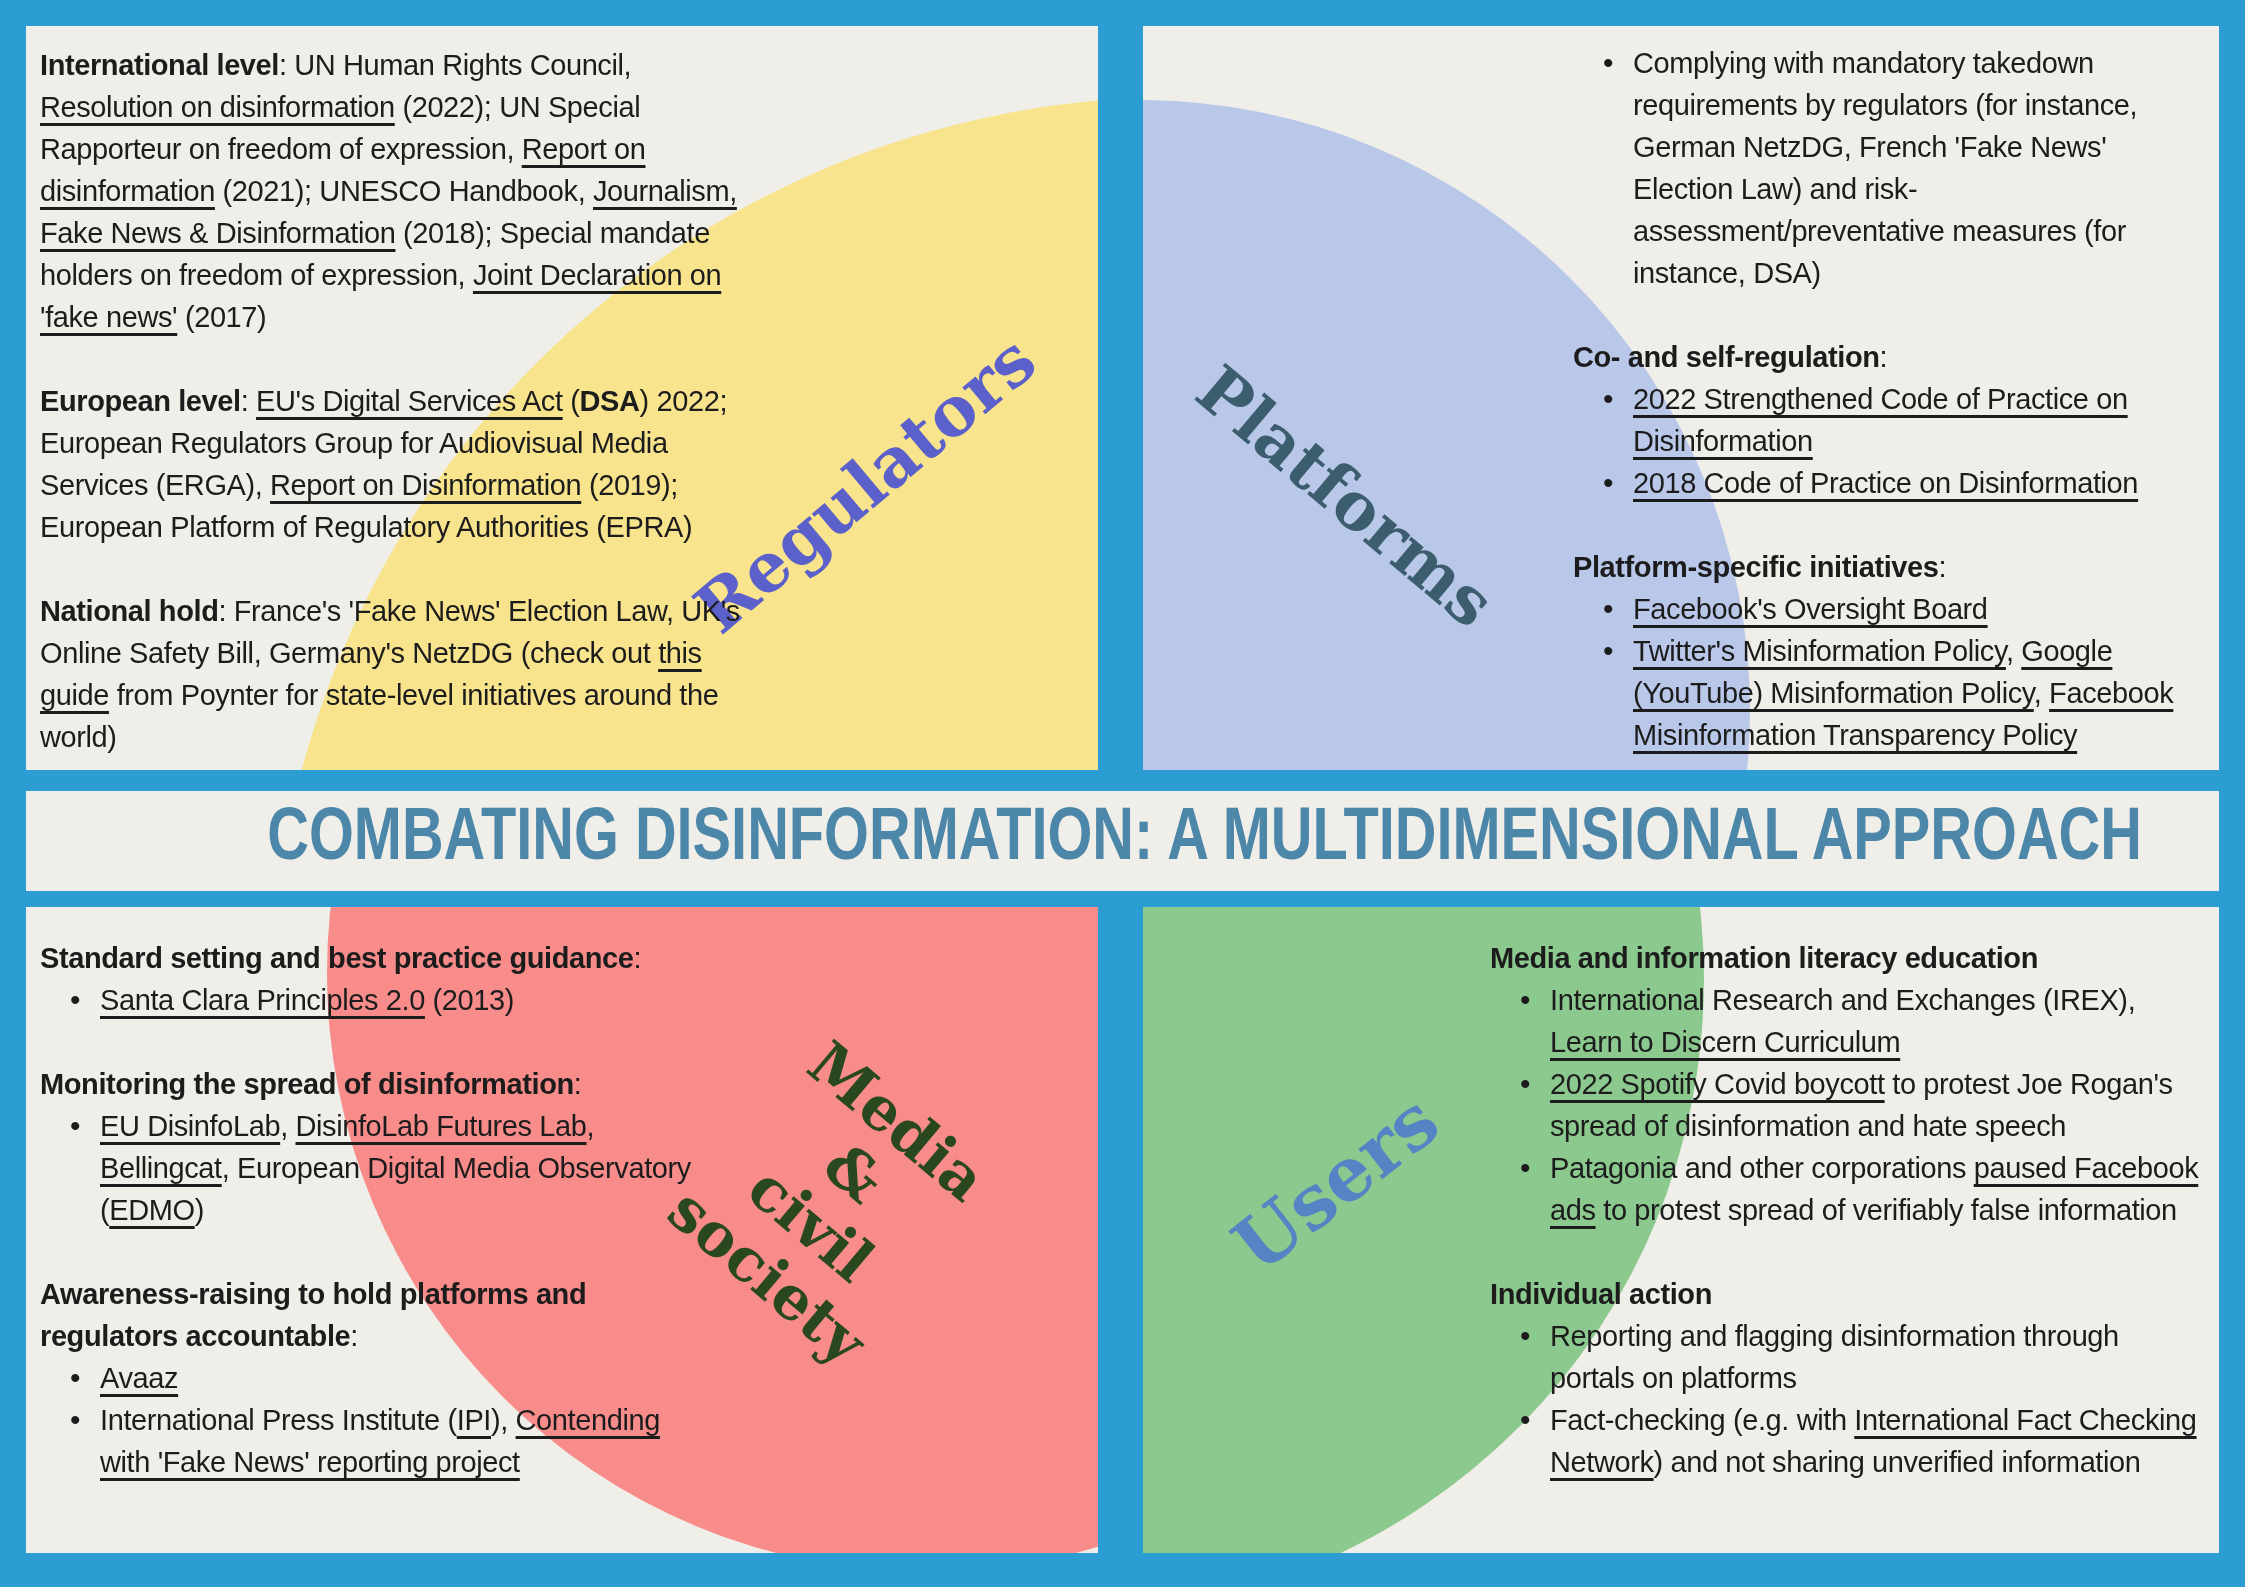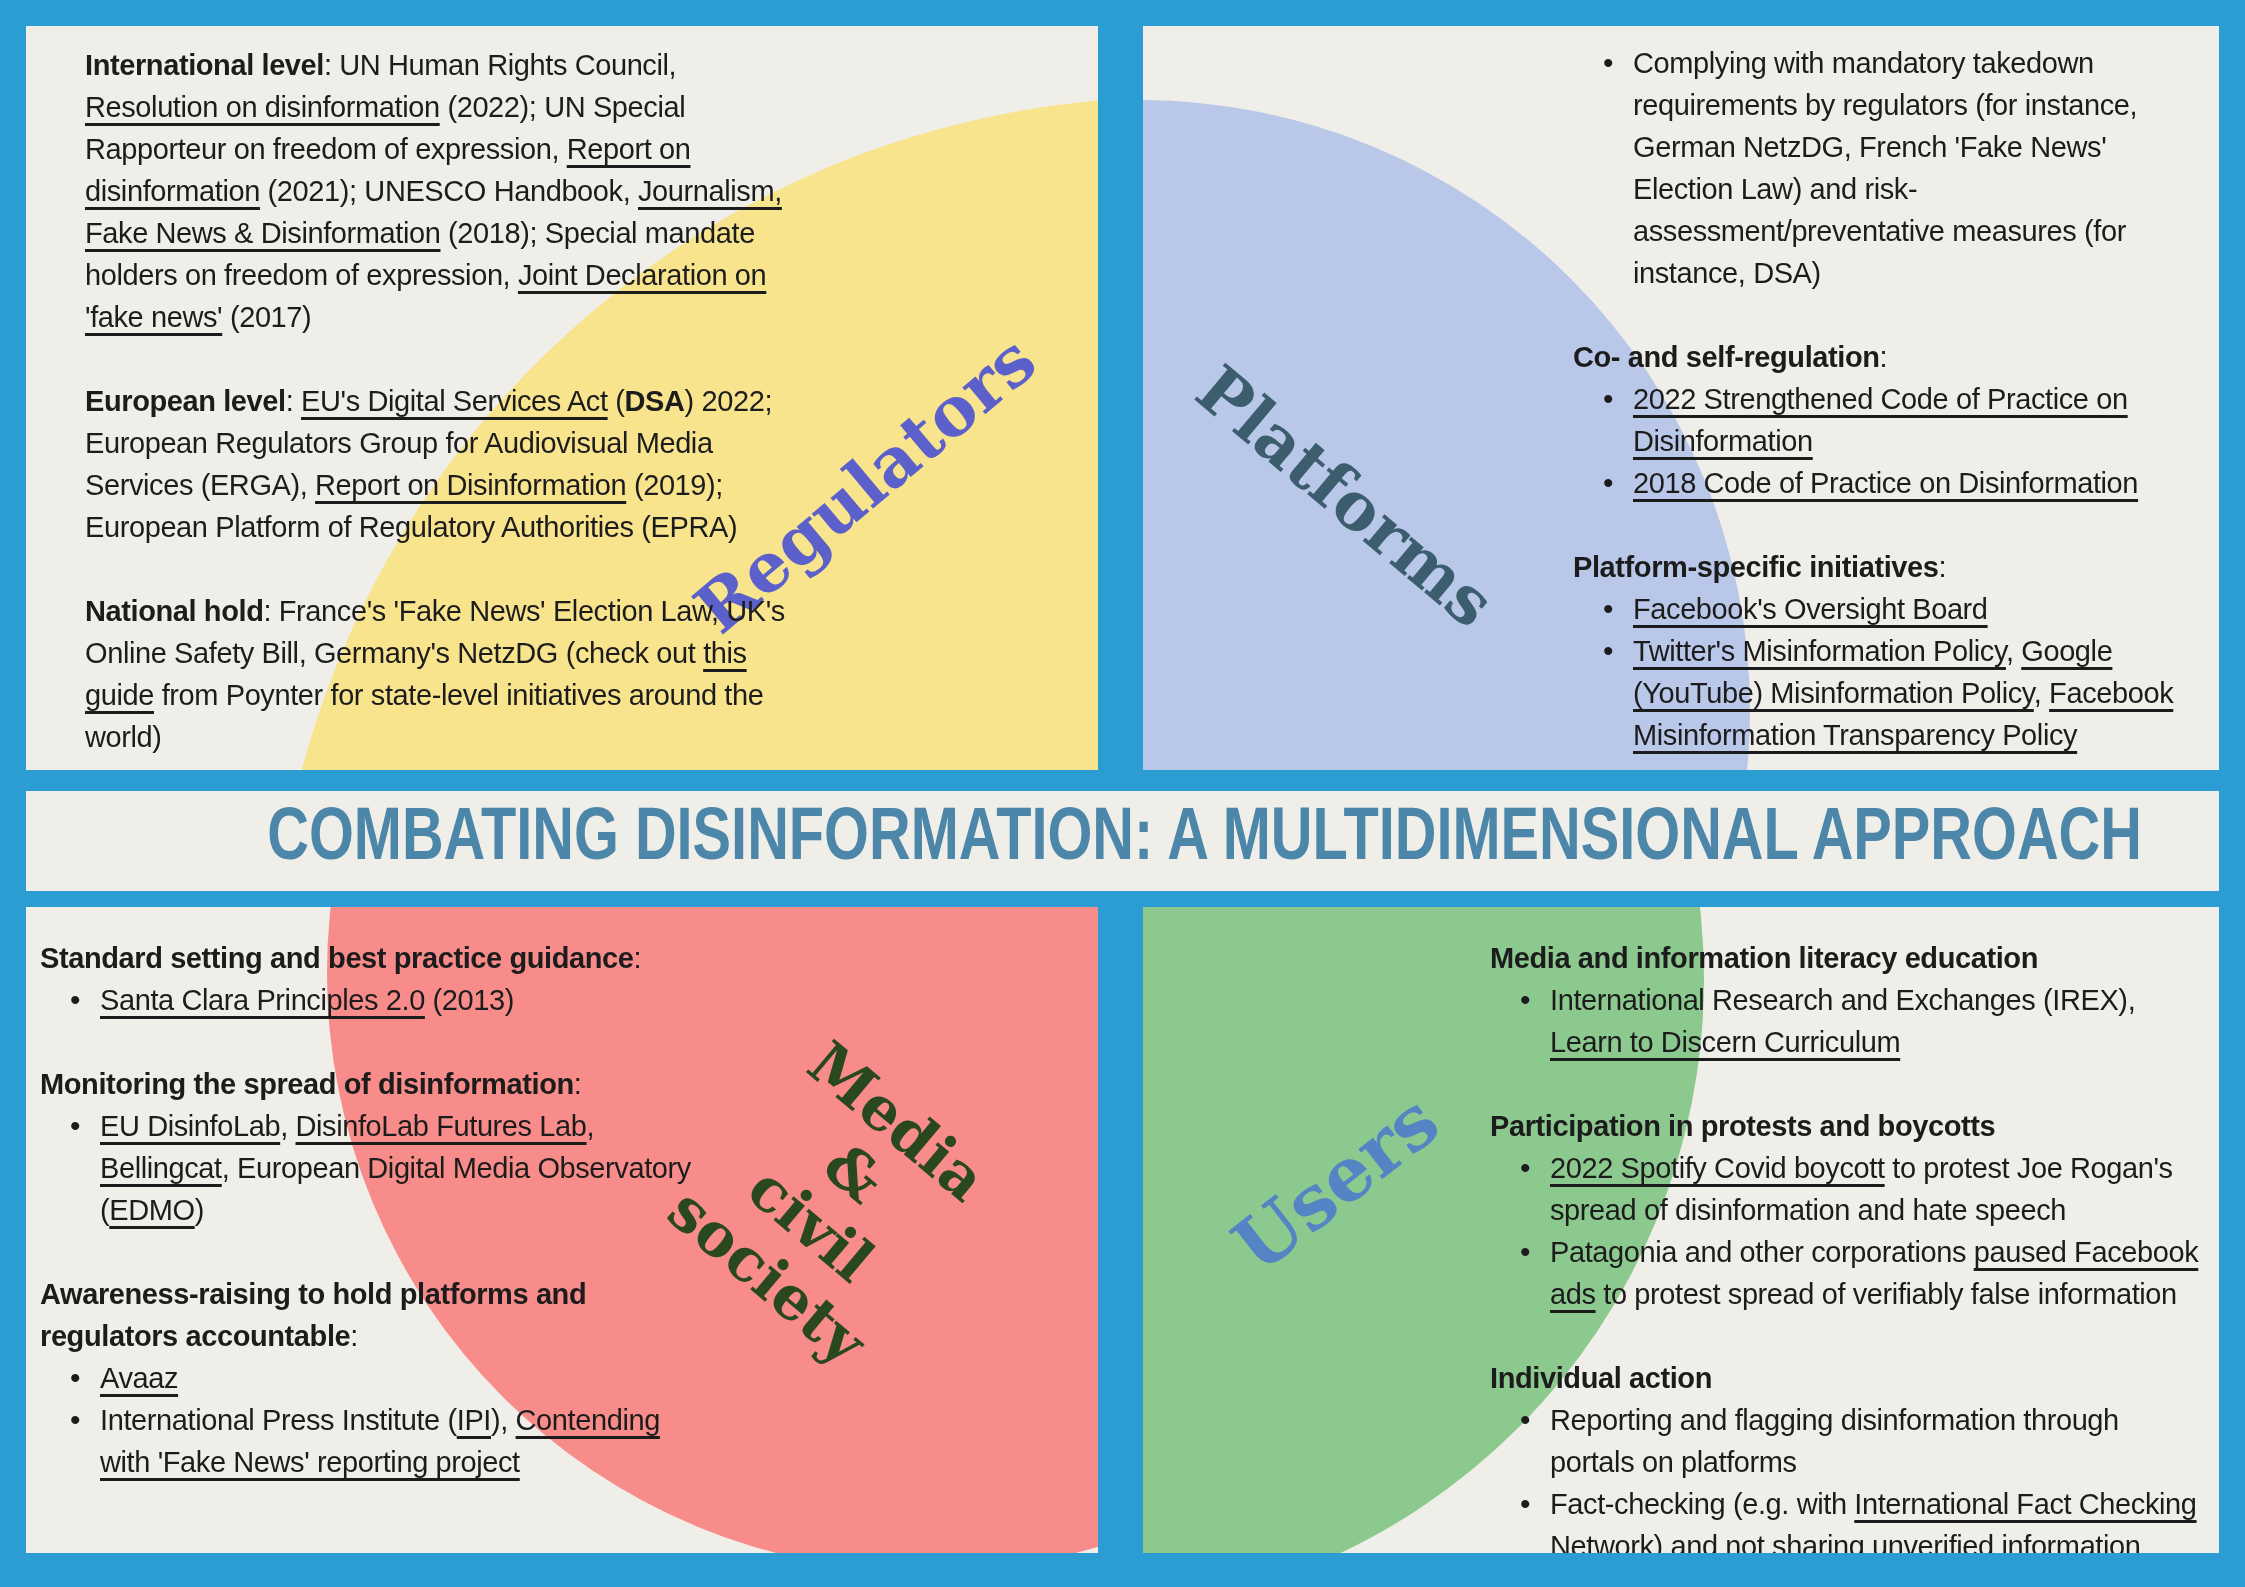--- a/index.html
+++ b/index.html
@@ -30,21 +30,21 @@
     transform:translate(-50%,-50%) rotate(-40deg);}
   .label-platforms{left:202px; top:471px; font-size:66px; color:var(--platforms);
     transform:translate(-50%,-50%) rotate(40deg);}
   .label-media{left:806px; top:292px; font-size:60px; color:var(--media);
     transform:translate(-50%,-50%) rotate(40deg);}
   .label-users{left:193px; top:276px; font-size:74px; color:var(--users);
     transform:translate(-50%,-50%) rotate(-38deg);}
   .content{
     position:absolute; z-index:2; font-size:29px; line-height:42px; letter-spacing:-0.4px;
   }
-  .content-tl{left:14px; top:18px; width:700px;margin-left:45px;}
+  .content-tl{left:14px; top:18px; width:700px;}
   .content-tr{left:430px; top:16px; width:626px;}
   .content-bl{left:14px; top:30px; width:652px;}
   .content-br{left:347px; top:16px; width:716px;margin-top:14px;}
   .bold{font-weight:700;}
   .ul{text-decoration:underline; text-decoration-thickness:2.5px; text-underline-offset:6px;}
   .b-heading:not(:first-child), .b-para:not(:first-child){margin-top:42px;}
   .bullet{display:flex; align-items:flex-start;}
   .dot{flex:0 0 auto; width:20px; margin-left:30px; margin-right:10px; font-size:30px;}
   .title-band{
     position:absolute; left:26px; top:791px; width:2193px; height:100px;
@@ -147,21 +147,20 @@
     <div class="circle circle-br"></div>
     <div class="rot-label label-users">Users</div>
     <div class="content content-br">
         <div class="b-heading"><span class="bold ">Media and information literacy education</span></div>
         <div class="b-bullets">
           <div class="bullet">
             <span class="dot">•</span>
             <span><span class="">International Research and Exchanges (IREX), </span><span class="ul">Learn to Discern Curriculum</span></span>
           </div>
         </div>
-        <div class="b-heading"><span class="bold ">Participation in protests and boycotts</span></div>
         <div class="b-bullets">
           <div class="bullet">
             <span class="dot">•</span>
             <span><span class="ul">2022 Spotify Covid boycott</span><span class=""> to protest Joe Rogan's spread of disinformation and hate speech</span></span>
           </div>
           <div class="bullet">
             <span class="dot">•</span>
             <span><span class="">Patagonia and other corporations </span><span class="ul">paused Facebook ads</span><span class=""> to protest spread of verifiably false information</span></span>
           </div>
         </div>

